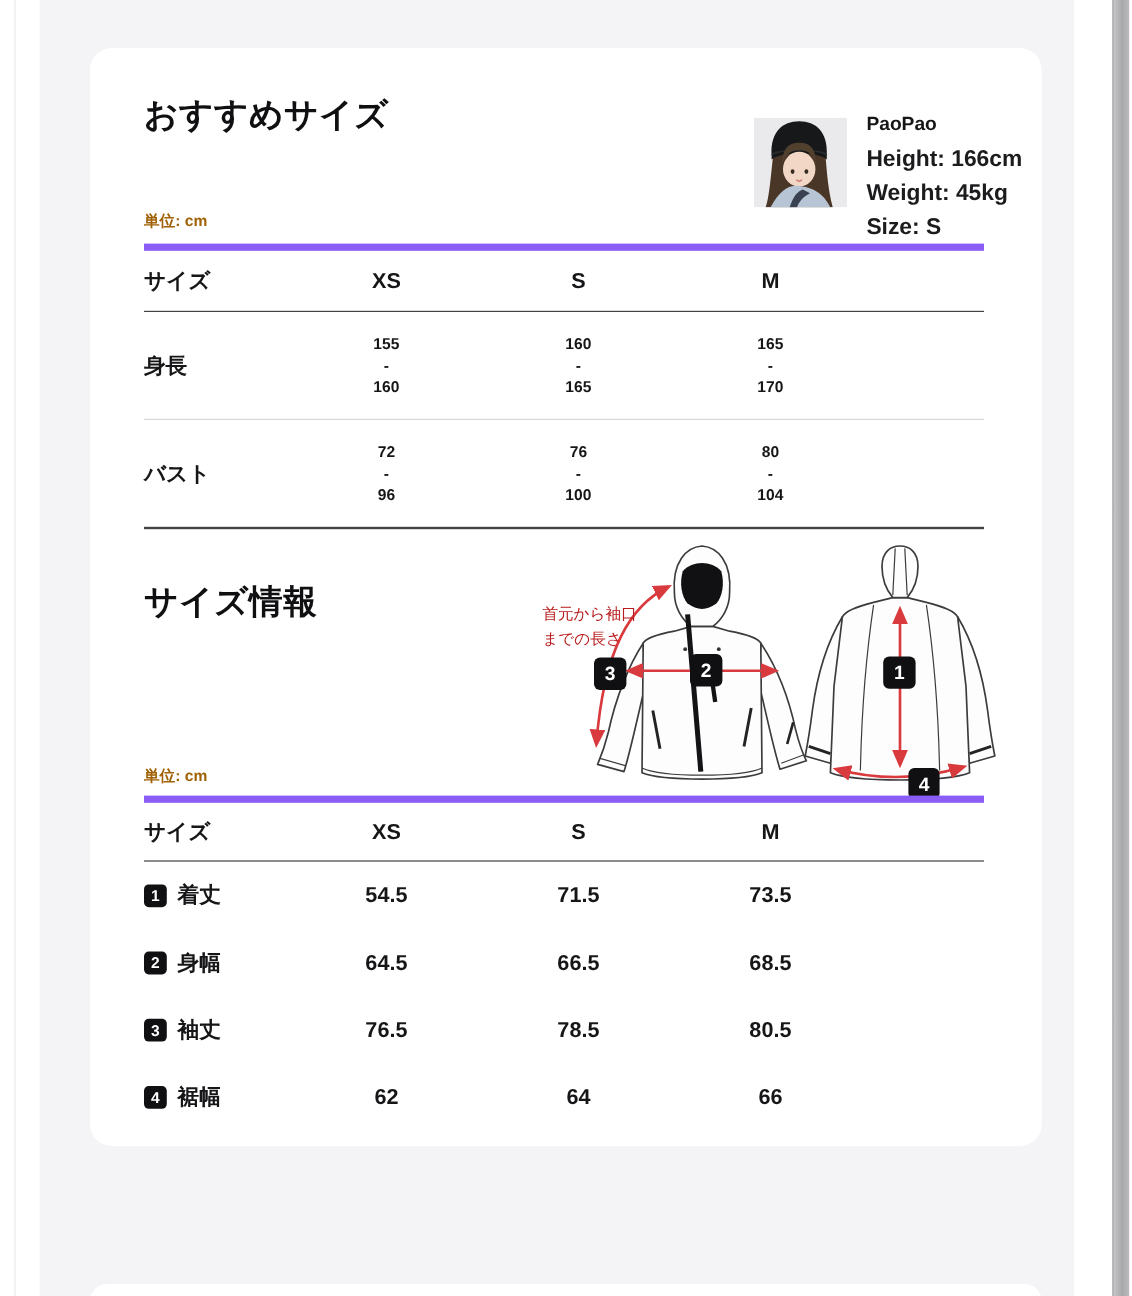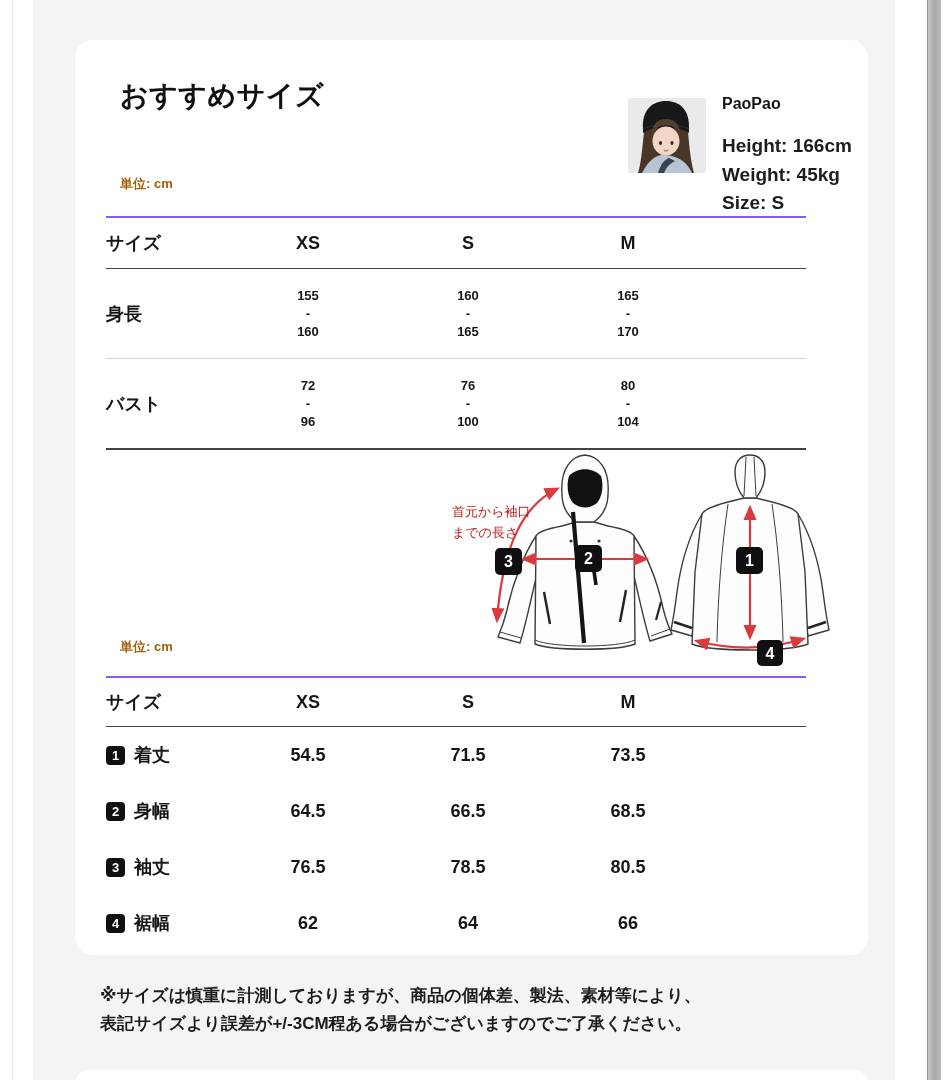--- a/index.html
+++ b/index.html
@@ -14,27 +14,27 @@
   .main-card { position:absolute; left:75px; top:40px; width:793px; height:915px;
                background:#ffffff; border-radius:18px; }
   .bottom-card { position:absolute; left:75px; top:1070px; width:793px; height:14px;
                background:#ffffff; border-radius:18px 18px 0 0; }
 
   .h-title { position:absolute; left:45px; font-size:28px; font-weight:700; color:#101012; letter-spacing:0.5px; }
 
   
   .model-photo { position:absolute; left:553px; top:58px; width:78px; height:75px; border-radius:2px; overflow:hidden; }
   .model-info { position:absolute; left:647px; top:55px; }
-  .model-name { font-size:16px; font-weight:700; margin-bottom:19px; }
+  .model-name { font-size:16px; font-weight:700; margin-bottom:6px; }
   .model-line { font-size:19px; font-weight:600; line-height:1.5; color:#1c1c1e; }
 
   .unit-label { position:absolute; left:45px; font-size:13px; font-weight:700; color:#a16207; }
 
   
-  .sizetable { position:absolute; left:31px; width:700px; border-top:2px solid #8b5cf6;margin-top:13px; }
+  .sizetable { position:absolute; left:45px; width:700px; border-top:6px solid #8b5cf6; }
   .trow { display:grid; grid-template-columns:122px 160px 160px 160px 1fr; align-items:center; }
   .thead { border-bottom:1.5px solid #424246; }
   .t1 { border-bottom:2px solid #424246; }
   .t1 .thead { height:50px; }
   .t1 .body-row { height:89px; }
   .t1 .body-row.sep { border-bottom:1px solid #d6d6d8; }
   .t2 .thead { height:48px; }
   .t2 .body-row { height:56px; }
   .th, .rowlabel { font-size:18px; font-weight:700; text-align:left; }
   .th.c, .val { text-align:center; font-size:18px; font-weight:700; }
@@ -117,20 +117,21 @@
         <div class="range">76
 -
 100</div>
         <div class="range">80
 -
 104</div>
         <div></div>
       </div>
     </div>
 
+    <div class="h-title" style="top:443px;">サイズ情報</div>
 
     <div class="annotation">首元から袖口
 までの長さ</div>
 
     <svg class="diagram-svg" viewBox="0 0 390 215">
       <defs>
         <marker id="ah" markerWidth="8" markerHeight="8" refX="5.5" refY="3" orient="auto-start-reverse">
           <path d="M0,0 L7,3 L0,6 Z" fill="#d83a3e"></path>
         </marker>
       </defs>
@@ -234,17 +235,15 @@
           <span>裾幅</span>
         </div>
         <div class="val">62</div>
         <div class="val">64</div>
         <div class="val">66</div>
         <div></div>
       </div>
     </div>
   </div>
 
-  <div class="footer-note">※サイズは慎重に計測しておりますが、商品の個体差、製法、素材等により、
-表記サイズより誤差が+/-3CM程ある場合がございますのでご了承ください。</div>
 
   <div class="bottom-card"></div>
 </div>
 
 </body></html>

